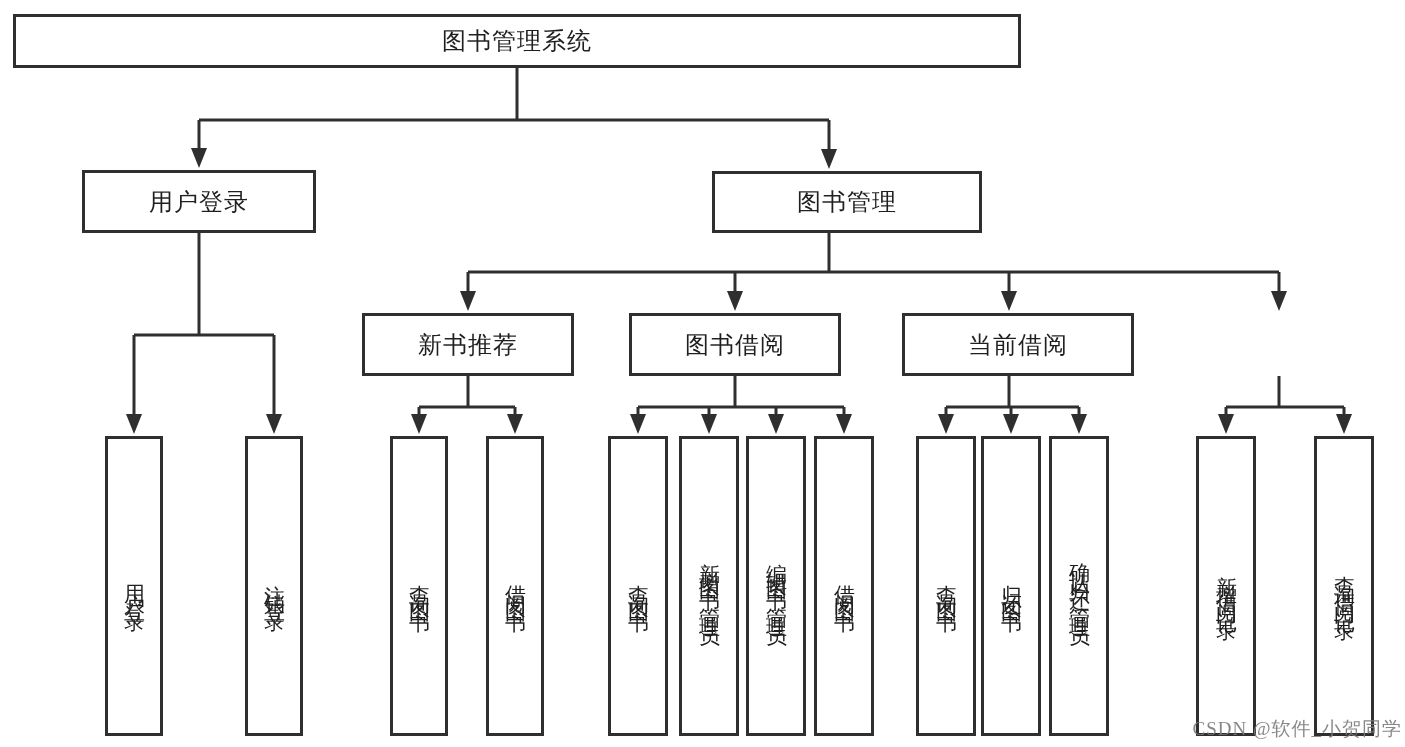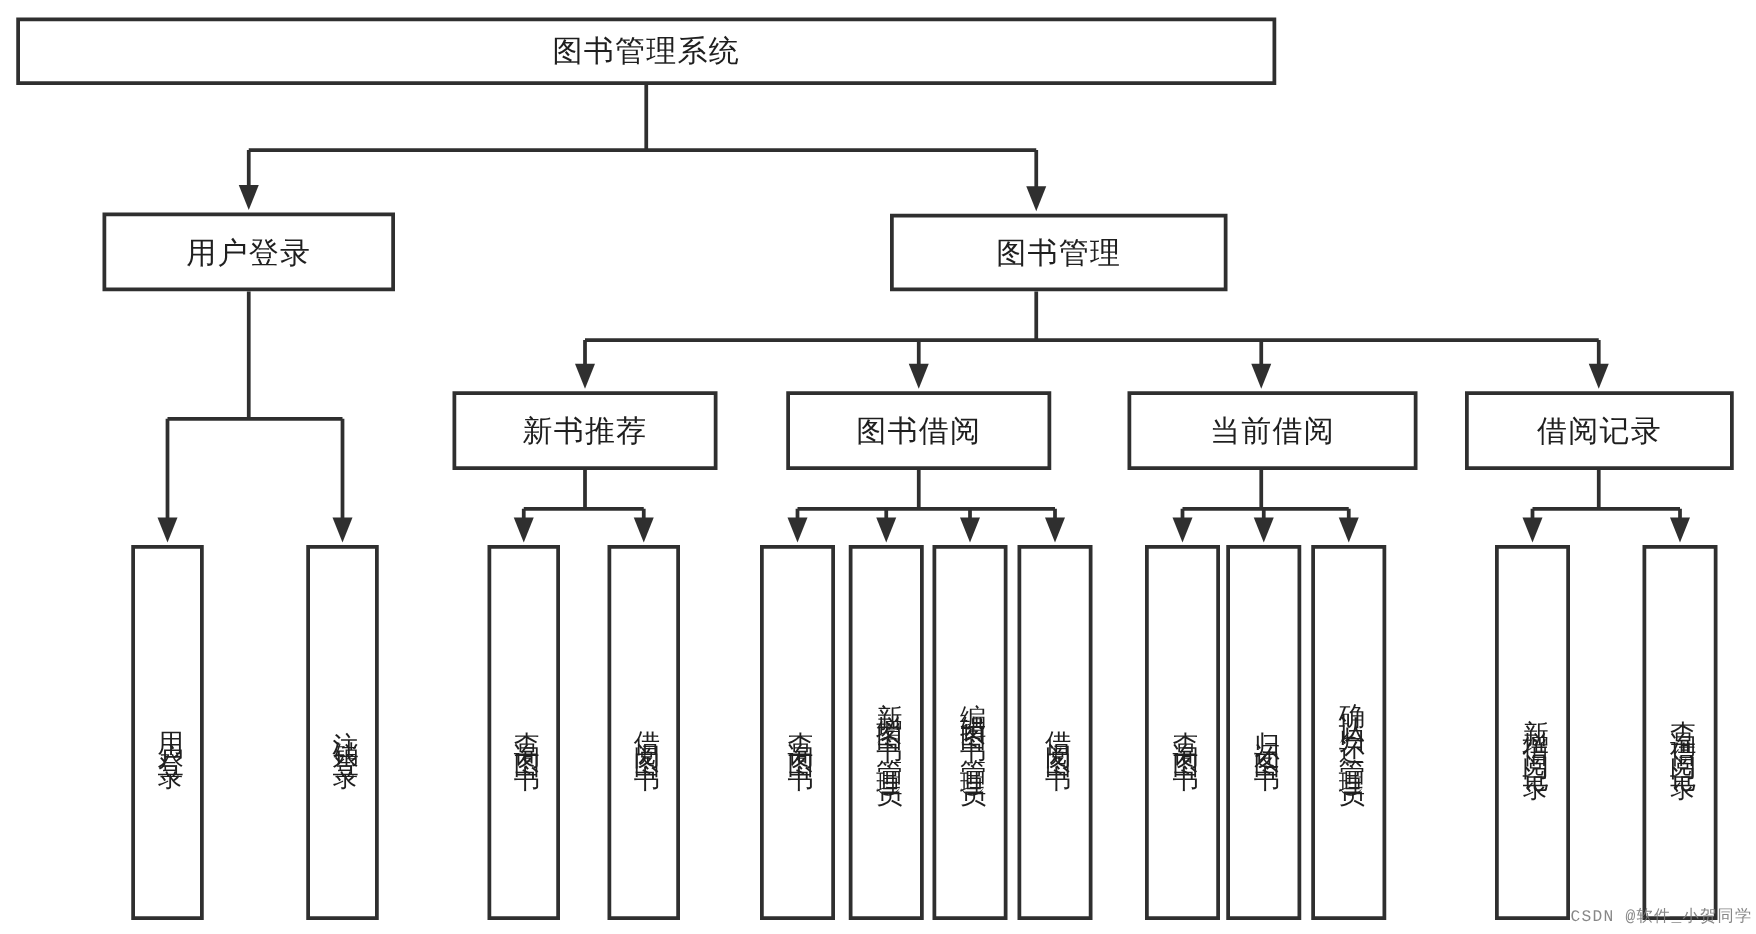--- a/index.html
+++ b/index.html
@@ -1,33 +1,33 @@
 <!DOCTYPE html>
 <html><head>
 <meta charset="utf-8">
 <style>
   html,body{margin:0;padding:0;background:#ffffff;}
   #canvas{
     position:relative;width:1405px;height:747px;background:#ffffff;overflow:hidden;
-    font-family:Liberation Mono, monospace;
+    font-family:Liberation Serif, serif;
   }
   #connectors{position:absolute;left:0;top:0;width:1405px;height:747px;z-index:1;}
   .node{
     position:absolute;box-sizing:border-box;background:#ffffff;border:3px solid #2f2f2f;
     display:flex;align-items:center;justify-content:center;z-index:2;
     color:#1f1f1f;
   }
   .node.h span{font-size:24px;letter-spacing:1px;white-space:nowrap;}
   .node.leaf span{
     writing-mode:vertical-rl;text-orientation:mixed;
     font-size:21px;letter-spacing:9px;line-height:1;white-space:nowrap;
   }
   #watermark{
     position:absolute;right:3px;bottom:5px;z-index:5;
-    font-size:13px;color:rgba(125,125,125,0.92);letter-spacing:1px;white-space:nowrap;
+    font-size:19px;color:rgba(125,125,125,0.92);letter-spacing:1px;white-space:nowrap;
   }
 </style>
 </head>
 <body>
 
 <div id="canvas">
 
   <svg id="connectors" viewBox="0 0 1405 747" xmlns="http://www.w3.org/2000/svg">
       <line x1="517" y1="67" x2="517" y2="121" stroke="#2f2f2f" stroke-width="3"></line>
       <line x1="199" y1="120" x2="829" y2="120" stroke="#2f2f2f" stroke-width="3"></line>
@@ -96,23 +96,20 @@
 
   <div class="node h" style="left:362px;top:313px;width:212px;height:63px">
     <span>新书推荐</span>
   </div>
   <div class="node h" style="left:629px;top:313px;width:212px;height:63px">
     <span>图书借阅</span>
   </div>
   <div class="node h" style="left:902px;top:313px;width:232px;height:63px">
     <span>当前借阅</span>
   </div>
-  <div class="node h" style="left:1172px;top:313px;width:215px;height:63px">
-    <span>借阅记录</span>
-  </div>
 
   <div class="node leaf" style="left:105px;top:436px;width:58px;height:300px">
     <span>用户登录</span>
   </div>
   <div class="node leaf" style="left:245px;top:436px;width:58px;height:300px">
     <span>注销登录</span>
   </div>
 
   <div class="node leaf" style="left:390px;top:436px;width:58px;height:300px">
     <span>查询图书</span>

